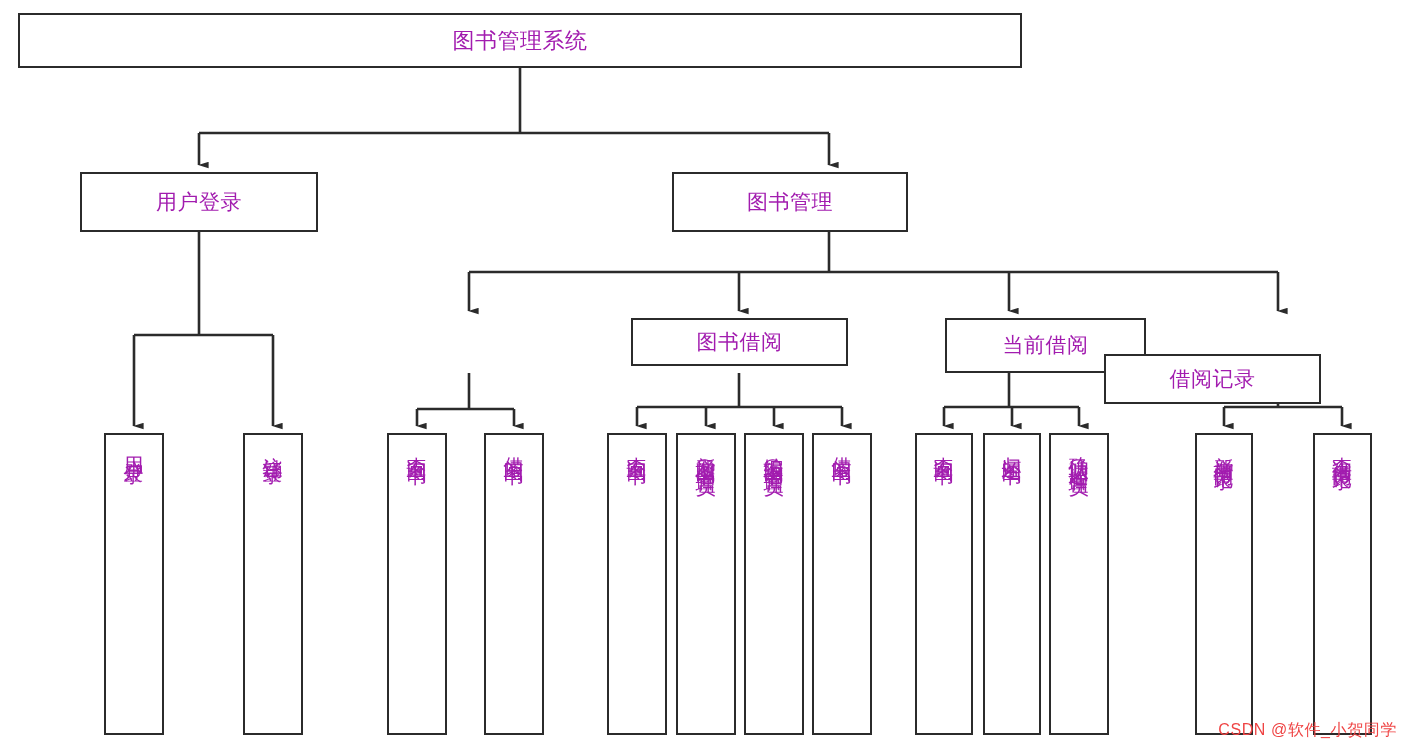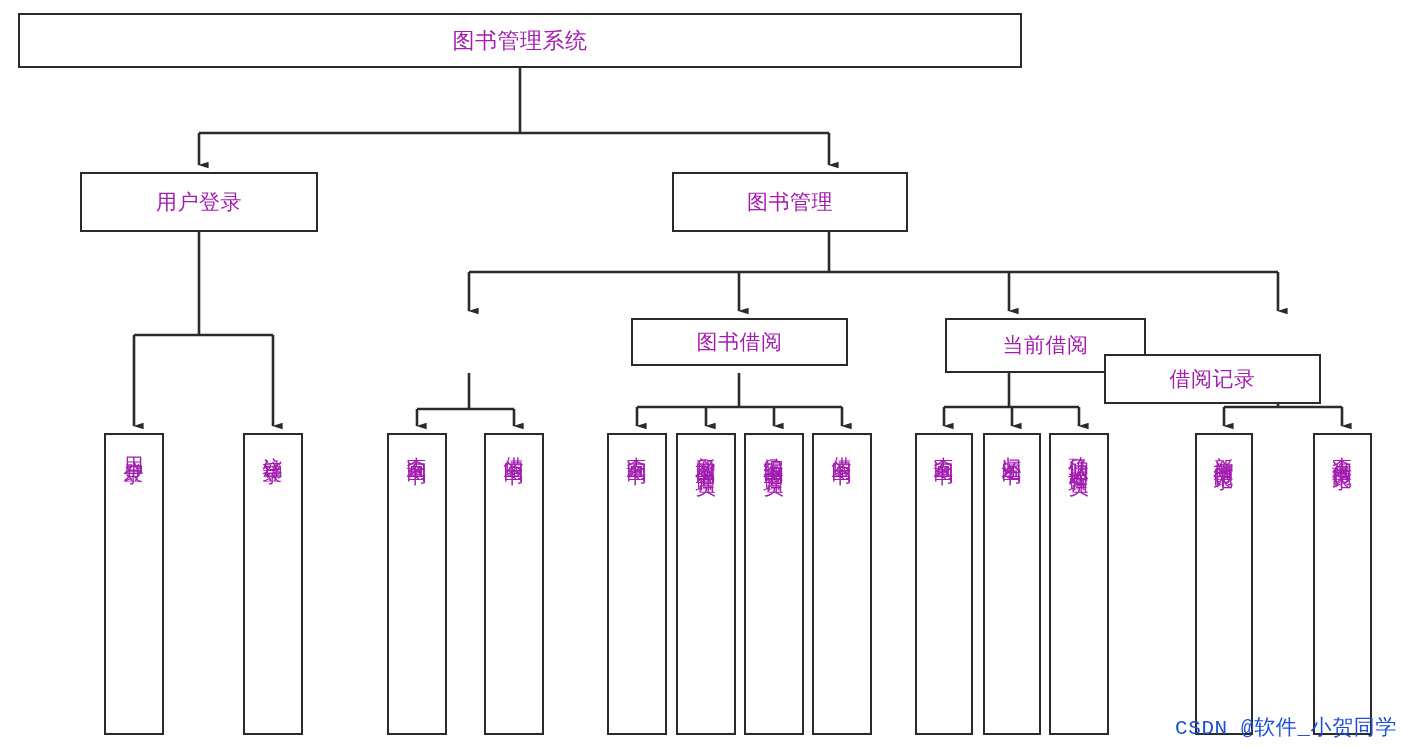--- a/index.html
+++ b/index.html
@@ -60,26 +60,25 @@
     line-height: 1;
     white-space: nowrap;
   }
   .node-box.root .node-label {
     font-size: 22px;
   }
   .watermark {
     position: absolute;
     right: 8px;
     bottom: 6px;
-    color: #1d4ed8;
-    font-size: 21px;
+    color: #ef4444;
+    font-size: 16px;
     letter-spacing: 0.6px;
     white-space: nowrap;
     pointer-events: none;
-    font-family: Liberation Mono, monospace;
   }
 </style>
 </head>
 <body>
 
 <div id="diagram-root">
 
   <svg id="tree-svg" viewBox="0 0 1405 747" xmlns="http://www.w3.org/2000/svg">
     <defs>
       <marker id="arrow" markerWidth="9" markerHeight="11" refX="3.2" refY="9.6" orient="auto" markerUnits="userSpaceOnUse">

